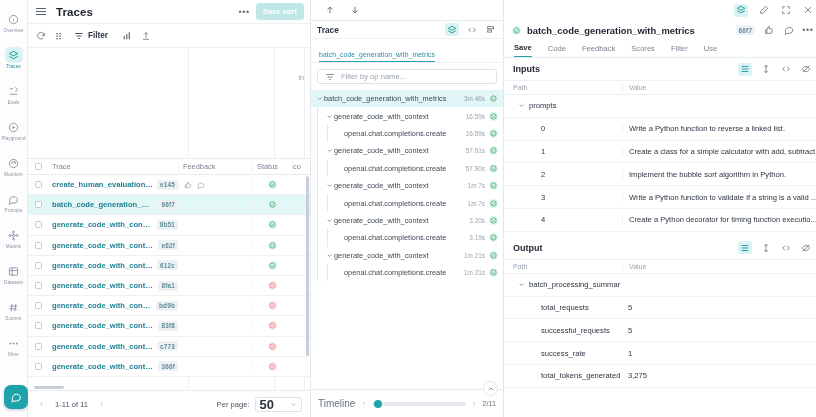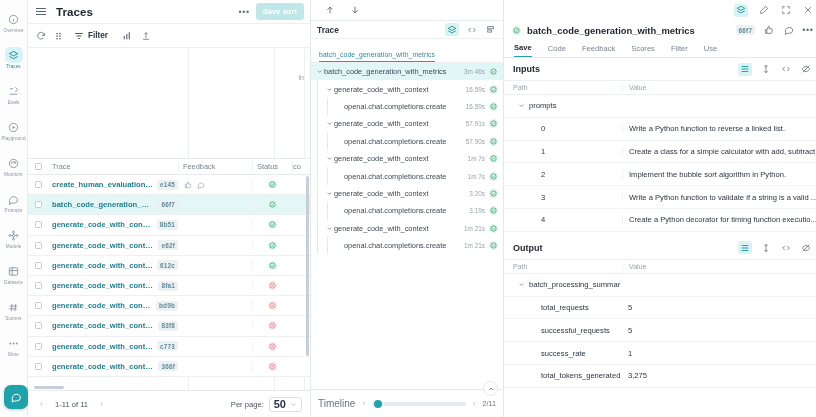--- a/index.html
+++ b/index.html
@@ -133,21 +133,21 @@
     position: absolute; left: 0; right: 0; bottom: 0; height: 27px;
     border-top: 1px solid #e7eaee; background: #fff;
     display: flex; align-items: center; padding: 0 8px; gap: 8px;
   }
   .pg-arrow { font-size: 9px; color: #b3bac4; cursor: pointer; padding: 0 4px; }
   .pg-count { font-size: 7.6px; color: #4a5362; }
   .pp-wrap { margin-left: auto; display: flex; align-items: center; gap: 5px; }
   .pp-label { font-size: 7.6px; color: #4a5362; }
   .pp-select {
     height: 15px; border: 1px solid #dde1e6; border-radius: 3px; display: flex; align-items: center;
-    gap: 4px; padding: 0 4px; font-size: 11px; font-weight: bold; color: #2c3441; cursor: pointer;
+    gap: 16px; padding: 0 4px; font-size: 13px; font-weight: bold; color: #2c3441; cursor: pointer;
   }
   .h-scroll {
     position: absolute; left: 6px; bottom: 28px; width: 30px; height: 3px;
     background: #c8ced6; border-radius: 2px;
   }
 
   
   .tree-panel {
     width: 193px; flex: 0 0 193px; height: 417px;
     border-right: 1px solid #e3e6ea; background: #fff;
@@ -665,20 +665,28 @@
               <rect x="4" y="12" width="9" height="5"></rect>
             </svg>
         </div>
       </div>
     </div>
 
     <div class="tree-tab-row">
       <span class="tree-tab">batch_code_generation_with_metrics</span>
     </div>
 
+    <div class="filter-op">
+      <span class="ic-btn">
+        <svg viewBox="0 0 24 24" fill="none" stroke="currentColor" stroke-width="2">
+            <path d="M3 6h18M6 12h12M10 18h4"></path>
+          </svg>
+      </span>
+      <span class="ph">Filter by op name...</span>
+    </div>
 
     <div class="tree-list" id="tree-list">
         <div class="tnode root" style="padding-left: 4px;">
           <span class="chev">
             <svg viewBox="0 0 24 24" width="7" height="7" fill="none" stroke="currentColor" stroke-width="2.5">
               <path d="M6 9l6 6 6-6"></path>
             </svg>
           </span>
           <span class="lbl">batch_code_generation_with_metrics</span>
           <span class="dur">3m 46s</span>

